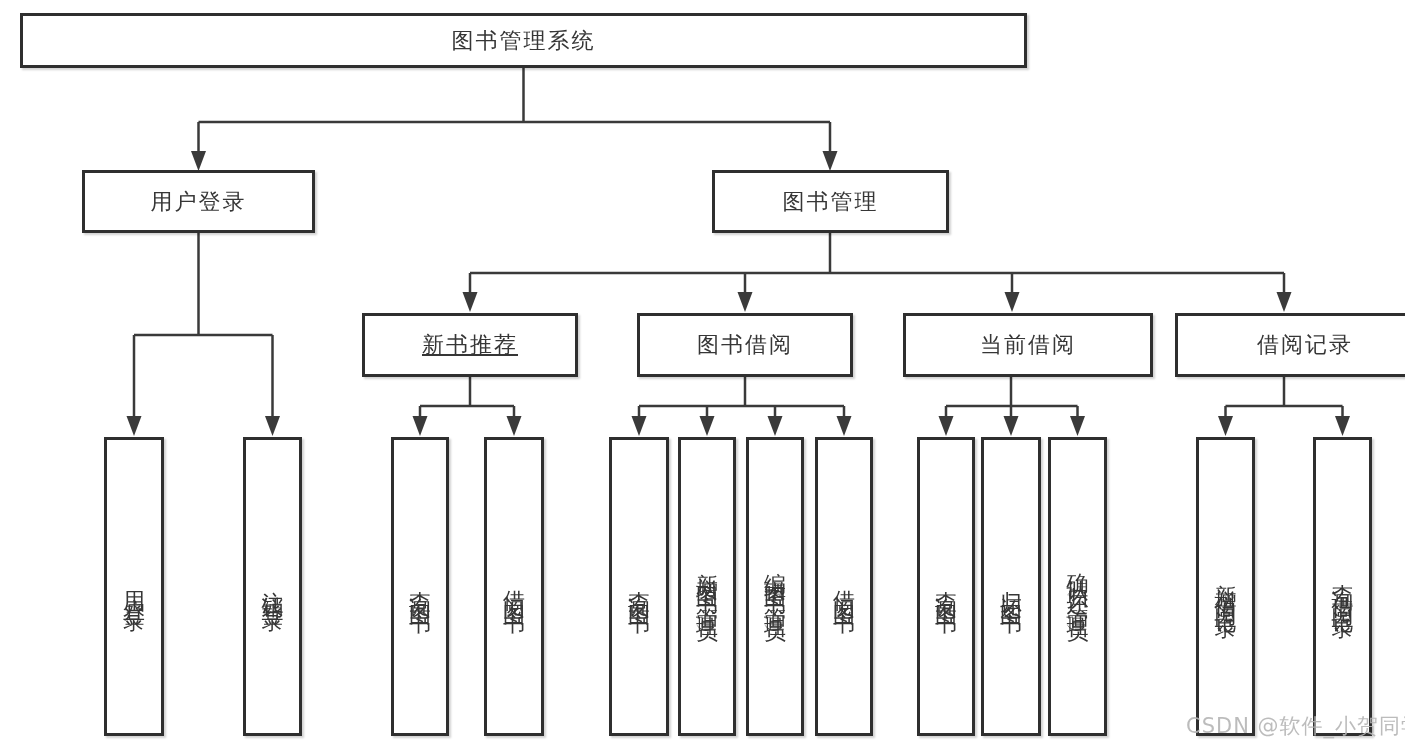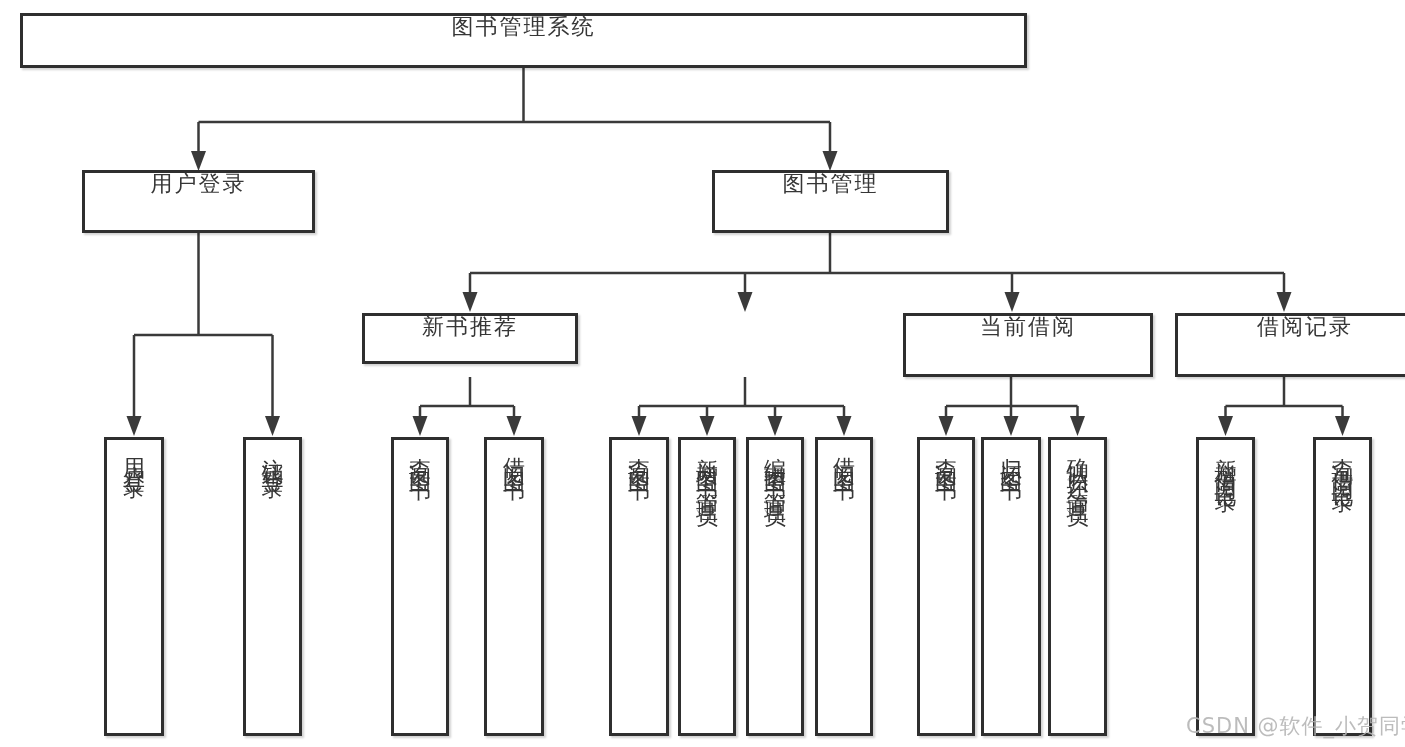--- a/index.html
+++ b/index.html
@@ -20,21 +20,21 @@
     overflow:hidden;
   }
   svg.wires{position:absolute;left:0;top:0;width:1405px;height:747px;}
   .wire{fill:none;stroke:var(--line);stroke-width:2.5;}
   .arrowhead{fill:var(--line);stroke:none;}
   .node{
     position:absolute;
     box-sizing:border-box;
     background:var(--boxfill);
     border:3px solid var(--border);
-    display:flex;align-items:flex-start;justify-content:center;
+    display:flex;align-items:center;justify-content:center;
     box-shadow:2px 2px 2px rgba(0,0,0,0.18);
   }
   .hlabel{
     font-size:22px;
     letter-spacing:2px;
     white-space:nowrap;
     line-height:1;
   }
   .vlabel{
     writing-mode:vertical-rl;
@@ -126,22 +126,25 @@
     <span class="hlabel">图书管理系统</span>
   </div>
 
   <div class="node" style="left:82px;top:170px;width:233px;height:63px;">
     <span class="hlabel">用户登录</span>
   </div>
   <div class="node" style="left:712px;top:170px;width:237px;height:63px;">
     <span class="hlabel">图书管理</span>
   </div>
 
-  <div class="node" style="left:362px;top:313px;width:216px;height:51px;">
+  <div class="node" style="left:362px;top:313px;width:216px;height:64px;text-decoration:underline;">
     <span class="hlabel">新书推荐</span>
+  </div>
+  <div class="node" style="left:637px;top:313px;width:216px;height:64px;">
+    <span class="hlabel">图书借阅</span>
   </div>
   <div class="node" style="left:903px;top:313px;width:250px;height:64px;">
     <span class="hlabel">当前借阅</span>
   </div>
   <div class="node" style="left:1175px;top:313px;width:260px;height:64px;">
     <span class="hlabel">借阅记录</span>
   </div>
 
   <div class="node leaf" style="left:104px;top:437px;width:60px;height:299px;">
     <span class="vlabel">用户登录</span>

